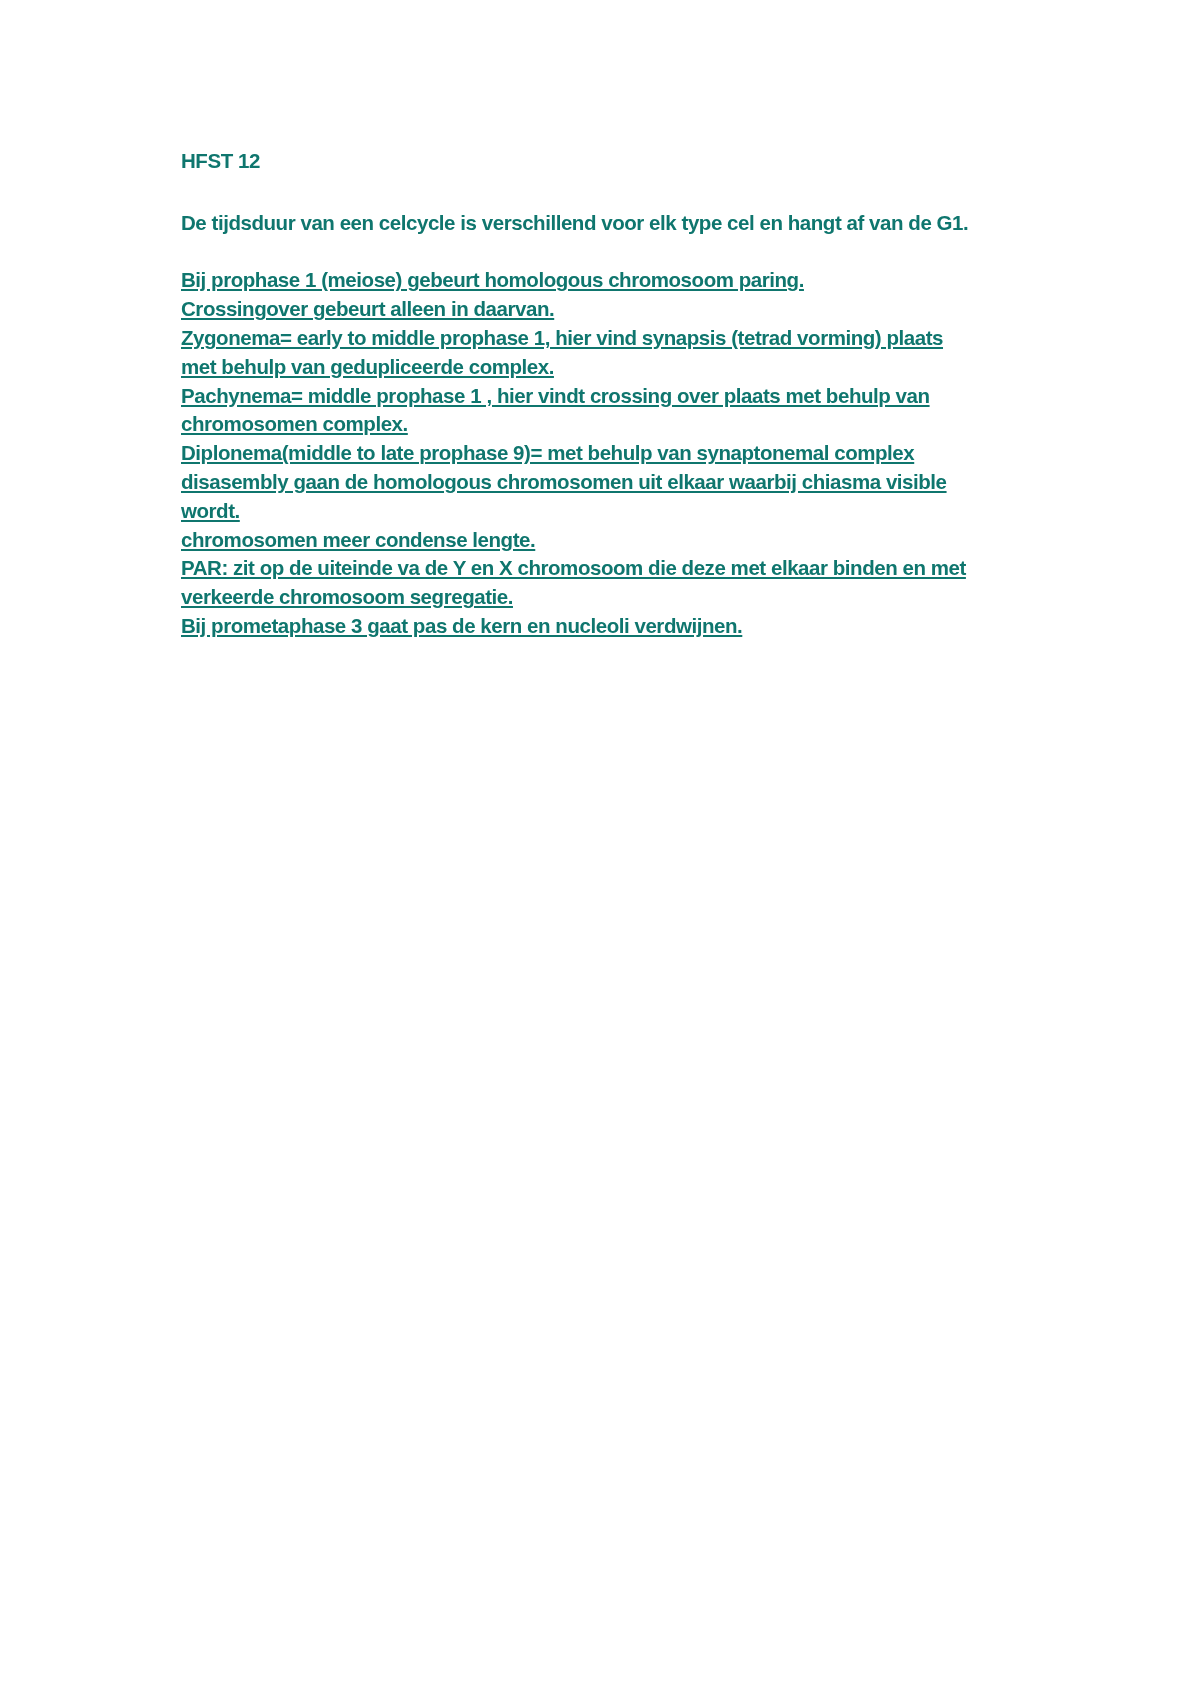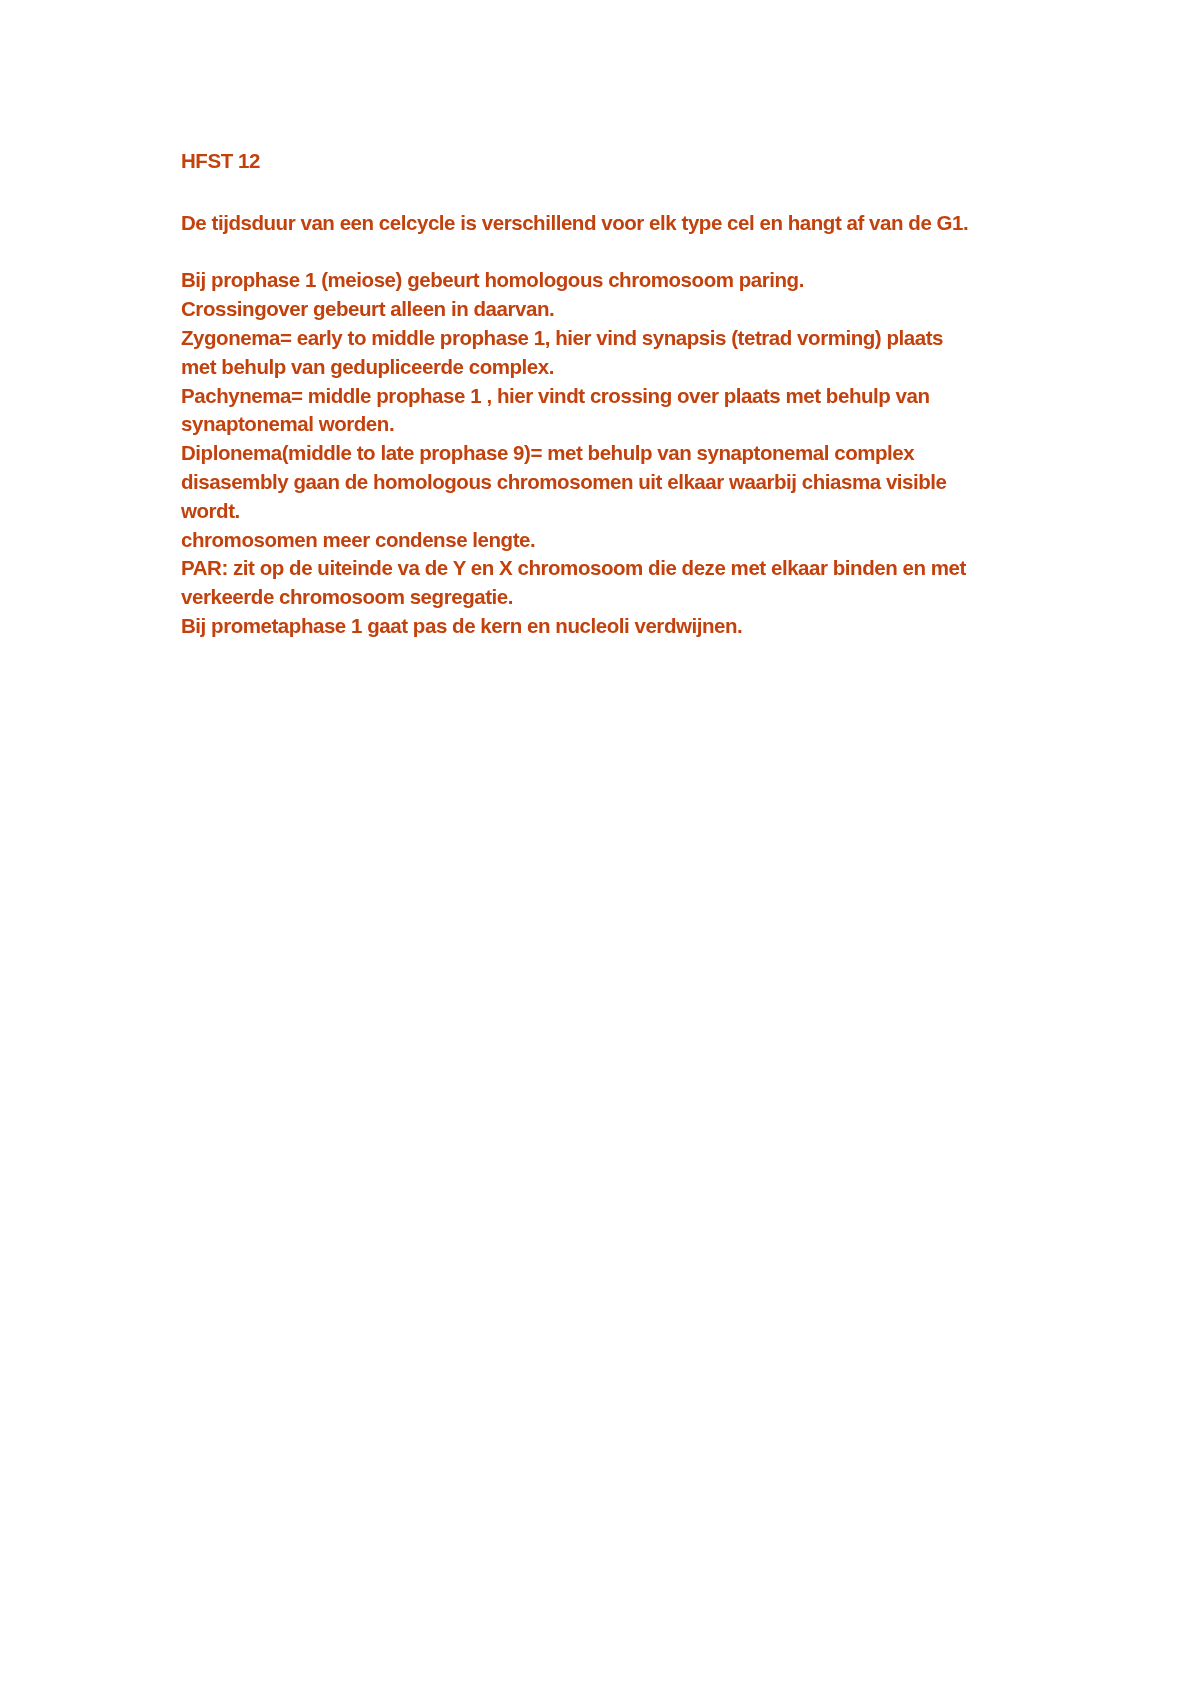--- a/index.html
+++ b/index.html
@@ -13,37 +13,38 @@
     height: 1698px;
     background: #ffffff;
     overflow: hidden;
     font-family: "Liberation Sans", sans-serif;
   }
   .doc {
     position: absolute;
     left: 181px;
     top: 147px;
     width: 880px;
-    color: #c2410c;
+    color: #0f766e;
     font-weight: 700;
     font-size: 20.5px;
     line-height: 28.8px;
     letter-spacing: -0.45px;
   }
   .doc .line {
     white-space: pre;
   }
   .heading {
     margin: 0 0 33px 0;
   }
   .para {
     margin: 0 0 28.8px 0;
   }
   .para:last-child {
     margin-bottom: 0;
+    text-decoration: underline;
   }
 </style>
 </head>
 <body>
 
 <div class="page">
   <div class="doc">
 
     <div class="heading">
       <div class="line">HFST 12</div>
@@ -53,24 +54,24 @@
     <div class="para">
       <div class="line">De tijdsduur van een celcycle is verschillend voor elk type cel en hangt af van de G1.</div>
     </div>
 
     <div class="para">
       <div class="line">Bij prophase 1 (meiose) gebeurt homologous chromosoom paring.</div>
       <div class="line">Crossingover gebeurt alleen in daarvan.</div>
       <div class="line">Zygonema= early to middle prophase 1, hier vind synapsis (tetrad vorming) plaats</div>
       <div class="line">met behulp van gedupliceerde complex.</div>
       <div class="line">Pachynema= middle prophase 1 , hier vindt crossing over plaats met behulp van</div>
-      <div class="line">synaptonemal worden.</div>
+      <div class="line">chromosomen complex.</div>
       <div class="line">Diplonema(middle to late prophase 9)= met behulp van synaptonemal complex</div>
       <div class="line">disasembly gaan de homologous chromosomen uit elkaar waarbij chiasma visible</div>
       <div class="line">wordt.</div>
       <div class="line">chromosomen meer condense lengte.</div>
       <div class="line">PAR: zit op de uiteinde va de Y en X chromosoom die deze met elkaar binden en met</div>
       <div class="line">verkeerde chromosoom segregatie.</div>
-      <div class="line">Bij prometaphase 1 gaat pas de kern en nucleoli verdwijnen.</div>
+      <div class="line">Bij prometaphase 3 gaat pas de kern en nucleoli verdwijnen.</div>
     </div>
 
   </div>
 </div>
 
 </body></html>

